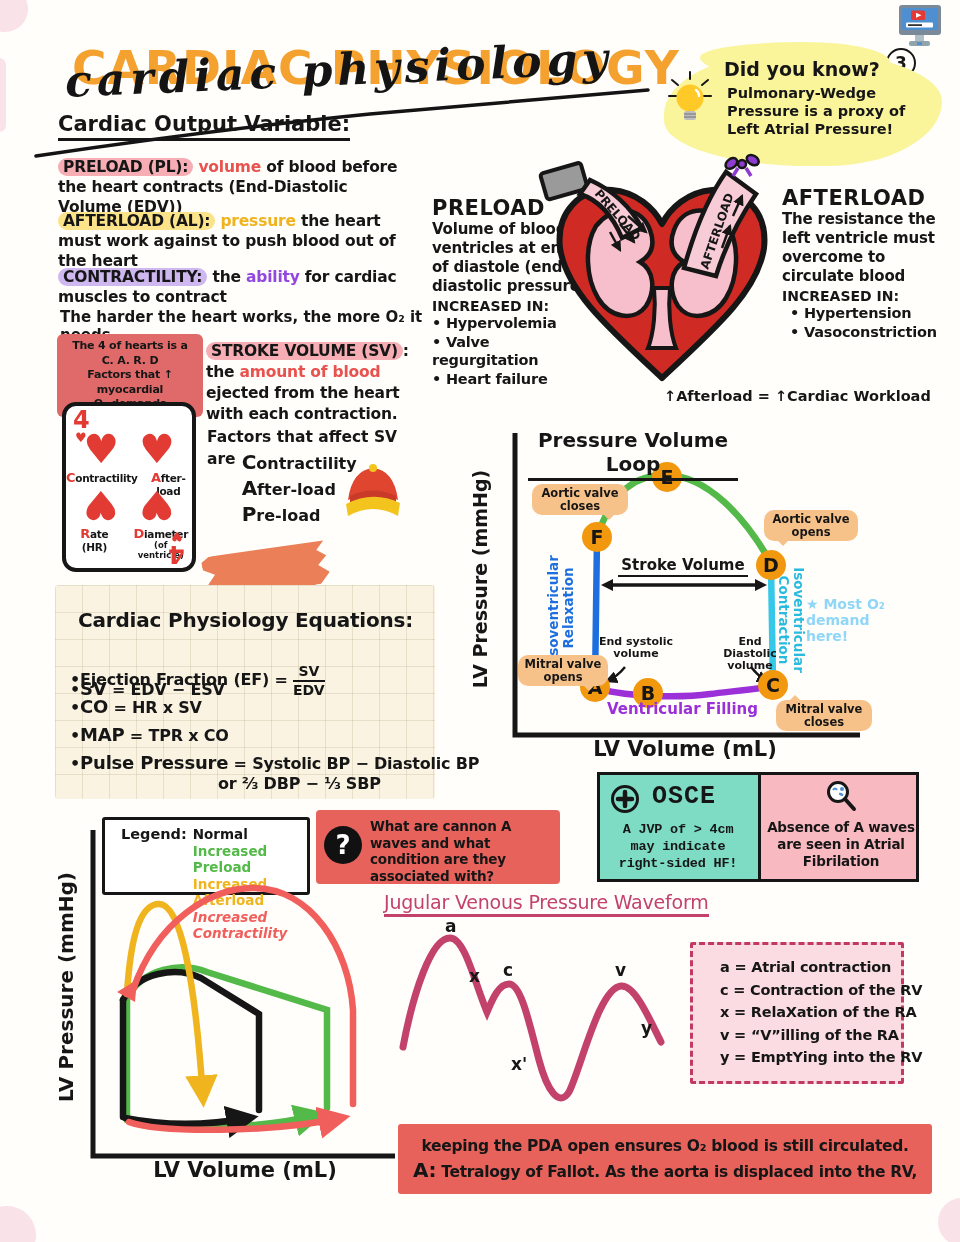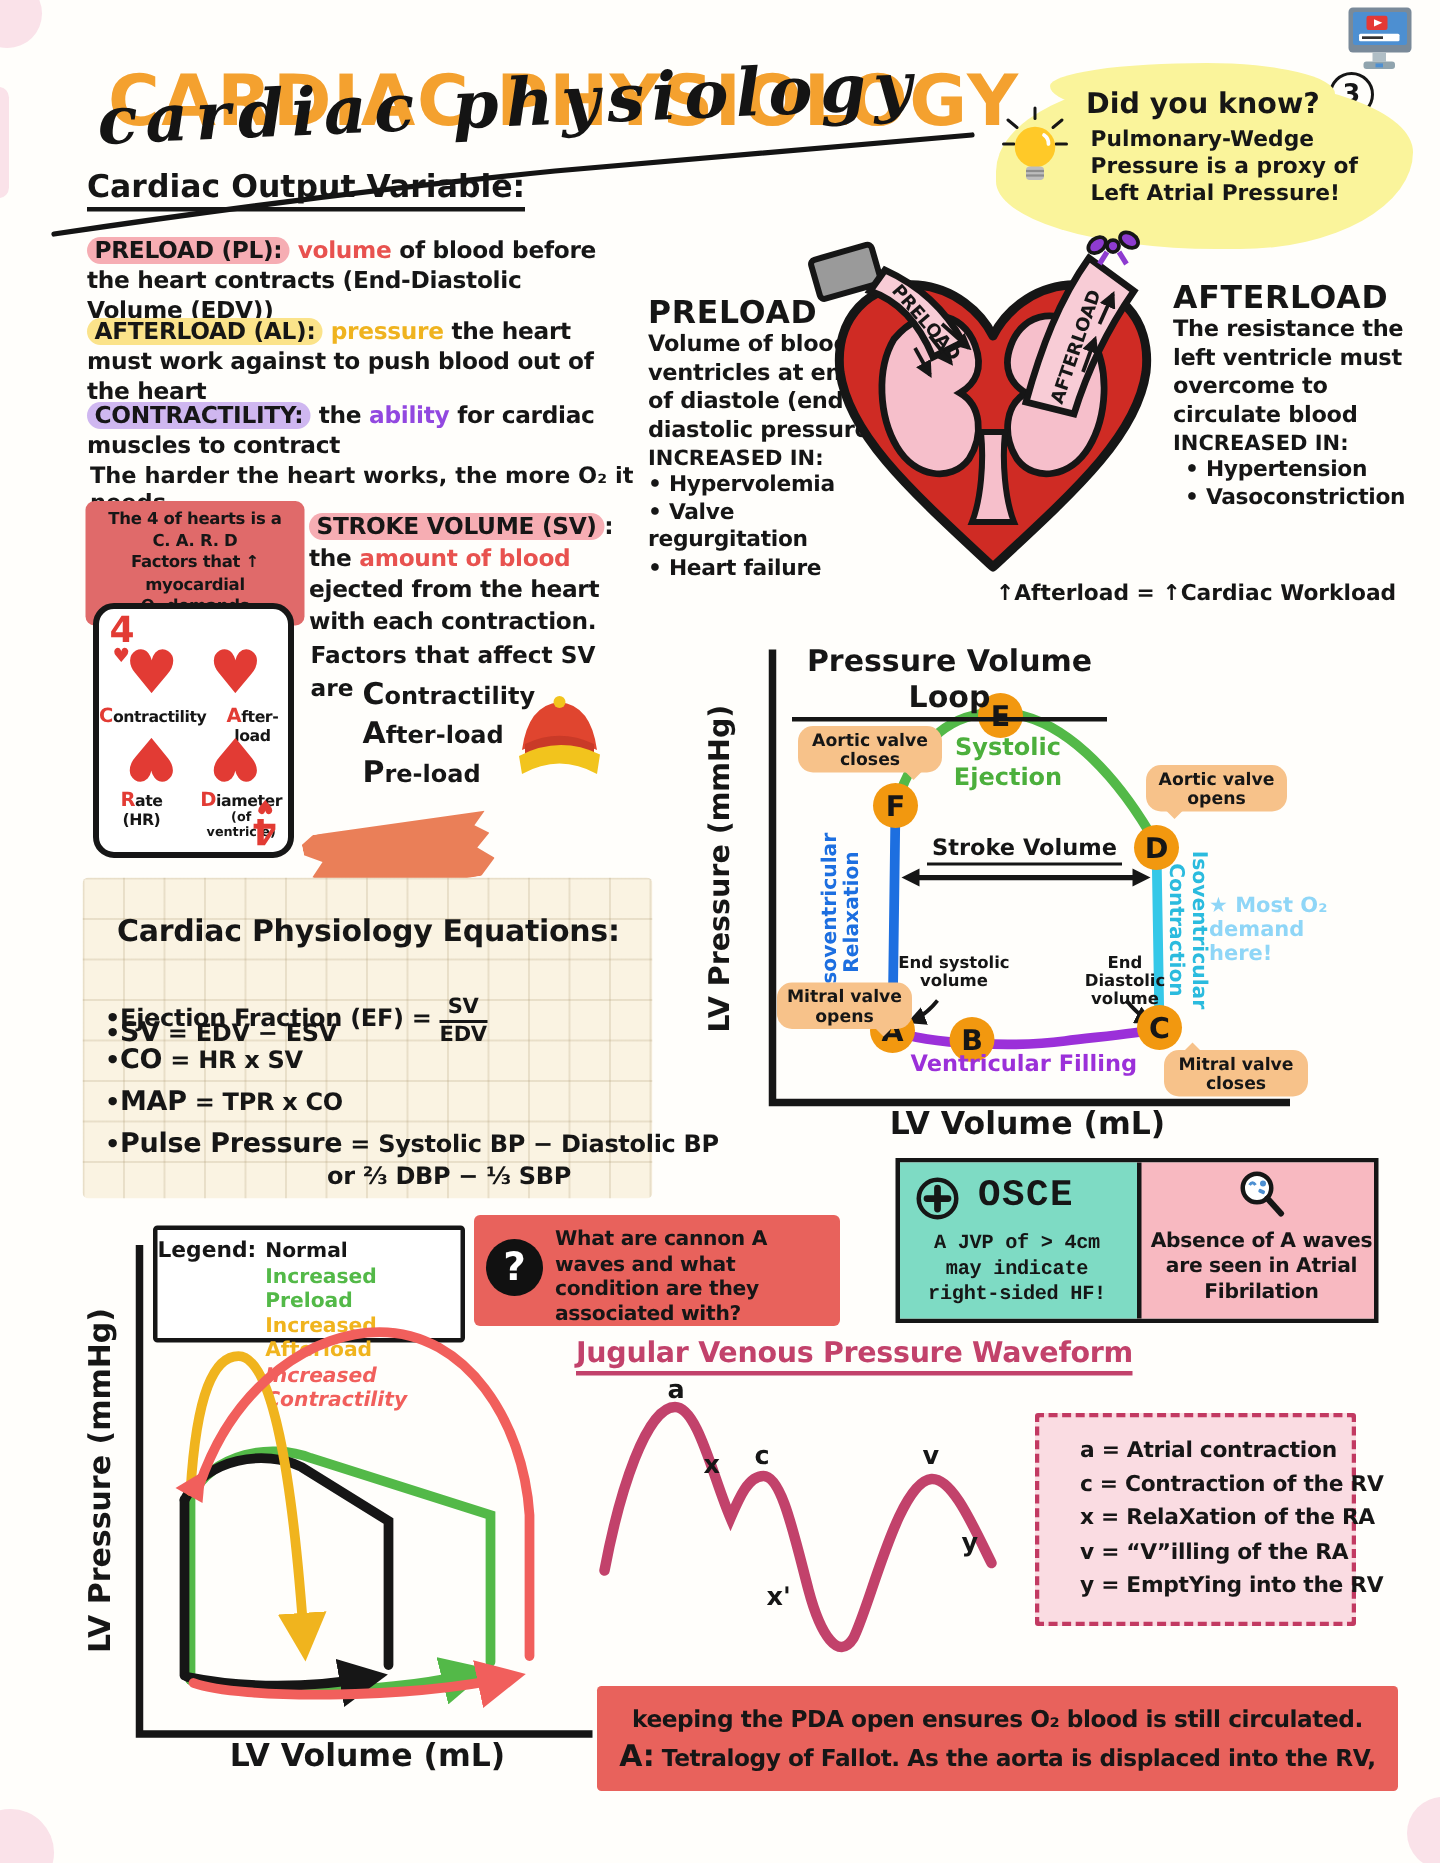--- a/index.html
+++ b/index.html
@@ -97,35 +97,35 @@
           line-height:12.5px;text-align:center;}
   .bubble::after{content:"";position:absolute;width:0;height:0;border:7px solid transparent;}
   .tail-br::after{bottom:-12px;right:12px;border-top-color:#f7c28a;}
   .tail-bl::after{bottom:-12px;left:12px;border-top-color:#f7c28a;}
   .tail-tl::after{top:-12px;left:12px;border-bottom-color:#f7c28a;}
   .vol-note{font-size:11px;font-weight:bold;text-align:center;line-height:12px;}
   .o2-note{color:#8fd6f7;font-size:14px;font-weight:bold;line-height:16px;}
 
   
   .legend-box{width:208px;height:78px;background:#fff;border:3.5px solid #161616;border-radius:3px;
-              box-sizing:border-box;padding:6px 0;display:flex;gap:6px;}
+              box-sizing:border-box;padding:6px 16px;display:flex;gap:6px;}
   .legend-label{font-size:14.5px;font-weight:bold;}
   .legend-item{font-size:13.5px;font-weight:bold;line-height:16.5px;}
   .q-box{width:244px;height:74px;background:#e8625c;border-radius:4px;}
   .q-circle{width:38px;height:38px;background:#111;border-radius:50%;color:#fff;font-size:26px;
             font-weight:bold;text-align:center;line-height:38px;}
   .q-text{font-size:13.5px;font-weight:bold;line-height:16.5px;letter-spacing:-.2px;}
   .osce{width:322px;height:110px;border:3.5px solid #161616;box-sizing:border-box;display:flex;}
   .osce-left{width:158px;background:#7edbc4;position:relative;font-family:Liberation Mono, monospace;}
   .osce-right{flex:1;background:#f8b9c1;position:relative;border-left:3.5px solid #161616;}
   .osce-title{font-size:25px;font-weight:bold;letter-spacing:1px;}
   .osce-body{font-size:13.5px;font-weight:bold;line-height:17px;text-align:center;letter-spacing:-.2px;}
 
   
-  .jvp-title{color:#c2426b;font-size:19px;font-weight:bold;border-bottom:3px solid #c2426b;
+  .jvp-title{color:#c2426b;font-size:19px;font-weight:normal;border-bottom:3px solid #c2426b;
              padding-bottom:1px;display:inline-block;letter-spacing:-.2px;}
   .jvp-legend{width:214px;height:142px;background:#fadce2;border:3px dashed #c23a62;border-radius:2px;
               box-sizing:border-box;padding:11px 10px;}
   .jvp-line{font-size:14.5px;font-weight:bold;line-height:22.5px;letter-spacing:-.2px;white-space:nowrap;margin-left:17px;}
 
   
   .ans-box{width:534px;height:70px;background:#e8625c;border-radius:3px;box-sizing:border-box;
            padding:10px 12px;text-align:center;}
   .ans-line{font-size:15.5px;font-weight:bold;line-height:24px;letter-spacing:-.3px;white-space:nowrap;}
   .ans-prefix{font-size:20px;}
@@ -342,21 +342,20 @@
       <circle cx="162" cy="52" r="15" fill="#f2980f"></circle>
         <text x="162" y="59">E</text>
       <circle cx="92" cy="112" r="15" fill="#f2980f"></circle>
         <text x="92" y="119">F</text>
     </g>
   </svg>
 
   <div class="abs pv-title" style="left:528px;top:428px;width:210px;">Pressure Volume Loop</div>
   <div class="abs axis-label rot-90" style="left:330px;top:568px;width:300px;font-size:19px;">LV Pressure (mmHg)</div>
   <div class="abs axis-label" style="left:575px;top:737px;width:220px;">LV Volume (mL)</div>
-  <div class="abs pv-green" style="left:612px;top:488px;width:120px;">Systolic Ejection</div>
   <div class="abs pv-sv" style="left:618px;top:556px;width:130px;">Stroke Volume</div>
   <div class="abs pv-rot c-blue rot-90" style="left:481px;top:593px;width:160px;">Isoventricular Relaxation</div>
   <div class="abs pv-rot c-cyan rot90" style="left:711px;top:605px;width:160px;">Isoventricular Contraction</div>
   <div class="abs pv-purple" style="left:600px;top:700px;width:165px;">Ventricular Filling</div>
   <div class="abs bubble tail-br" style="left:532px;top:484px;width:86px;">Aortic valve closes</div>
   <div class="abs bubble tail-bl" style="left:764px;top:510px;width:84px;">Aortic valve opens</div>
   <div class="abs bubble tail-br" style="left:518px;top:655px;width:80px;">Mitral valve opens</div>
   <div class="abs bubble tail-tl" style="left:776px;top:700px;width:86px;">Mitral valve closes</div>
   <div class="abs vol-note" style="left:597px;top:636px;width:78px;">End systolic volume</div>
   <div class="abs vol-note" style="left:710px;top:636px;width:80px;">End Diastolic volume</div>

